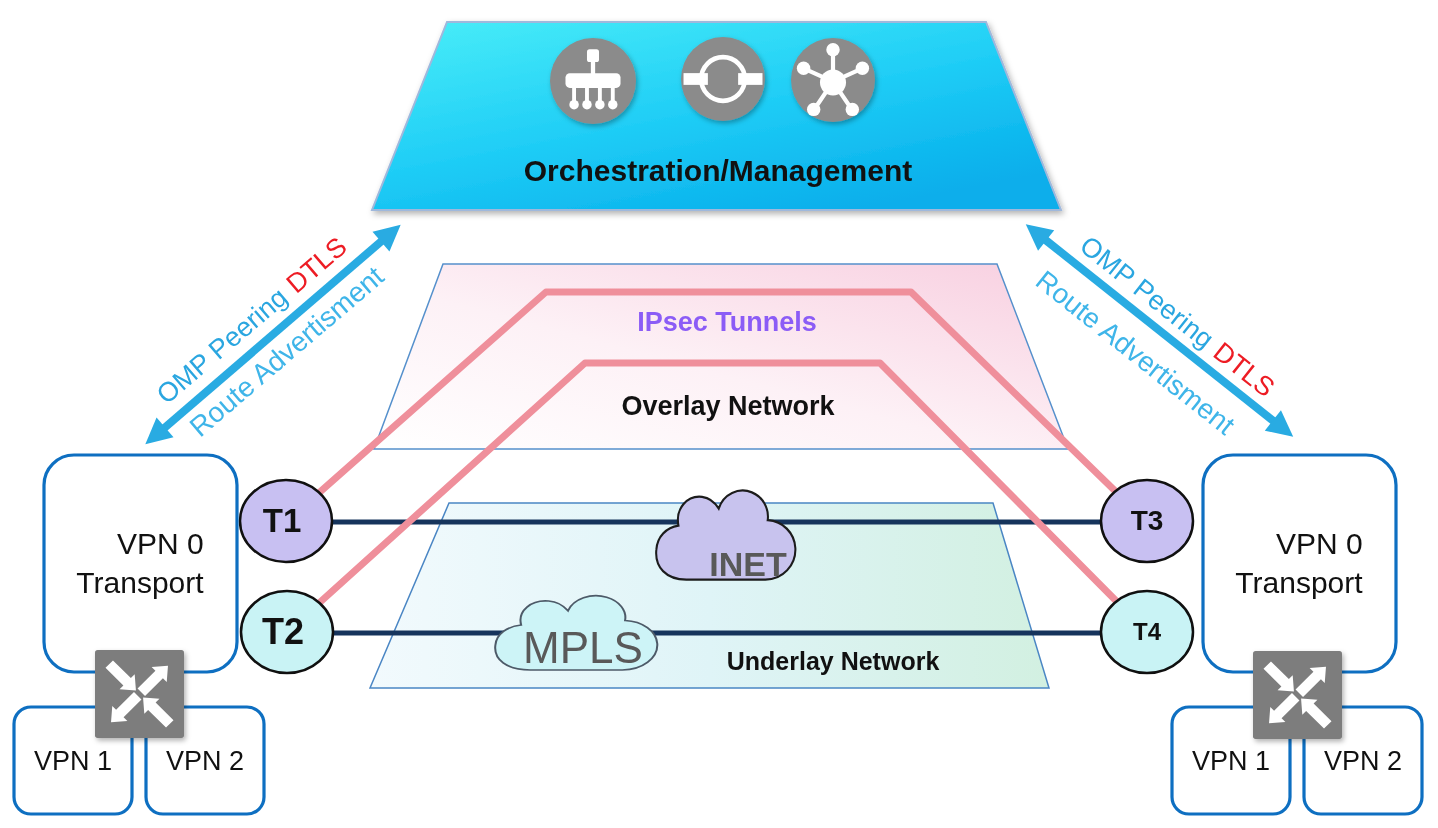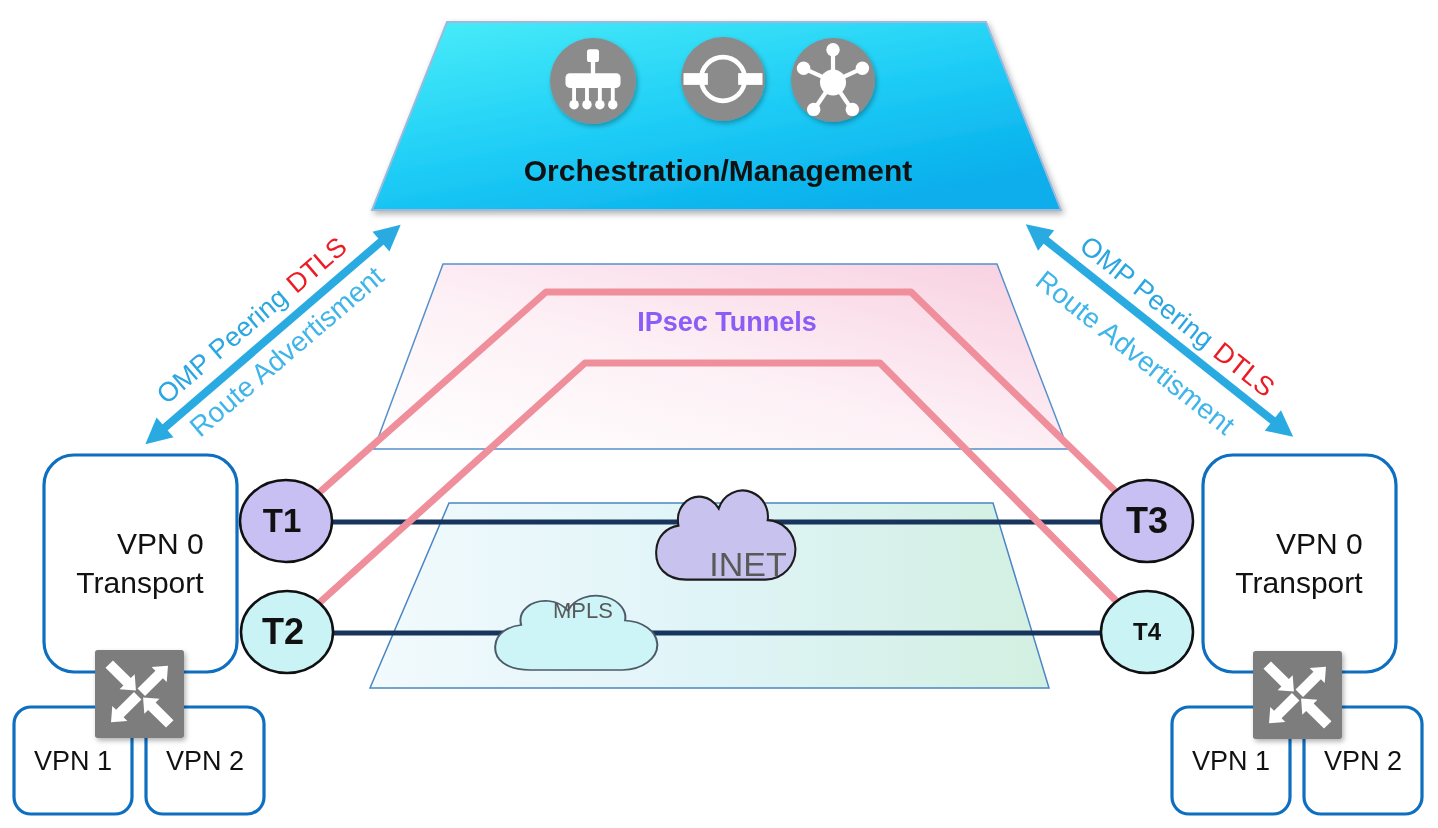--- a/index.html
+++ b/index.html
@@ -134,27 +134,29 @@
     <span class="omp">OMP Peering</span><span class="dtls">DTLS</span>
   </div>
   <div class="lbl rotL route" style="left:287px;top:352px;font-size:28px;">Route Advertisment</div>
 
   <div class="lbl rotR" style="left:1177px;top:317px;font-size:27px;">
     <span class="omp">OMP Peering</span><span class="dtls">DTLS</span>
   </div>
   <div class="lbl rotR route" style="left:1135px;top:353px;font-size:28px;">Route Advertisment</div>
 
   <div class="lbl b ipsec" style="left:727px;top:322px;font-size:27px;">IPsec Tunnels</div>
+  <div class="lbl b" style="left:728px;top:406px;font-size:27px;">Overlay Network</div>
+  <div class="lbl b" style="left:833px;top:661px;font-size:25px;">Underlay Network</div>
 
-  <div class="lbl cloudtxt" style="left:748px;top:564px;font-size:34px;">INET</div>
-  <div class="lbl cloudtxt" style="left:583px;top:611px;font-size:22px;">MPLS</div>
+  <div class="lbl cloudtxt" style="left:748px;top:564px;font-size:34px;font-weight:bold;">INET</div>
+  <div class="lbl cloudtxt" style="left:583px;top:648px;font-size:44px;">MPLS</div>
 
   <div class="lbl b" style="left:282px;top:521px;font-size:33px;">T1</div>
   <div class="lbl b" style="left:283px;top:632px;font-size:36px;">T2</div>
-  <div class="lbl b" style="left:1147px;top:521px;font-size:36px;">T3</div>
+  <div class="lbl b" style="left:1147px;top:521px;font-size:28px;">T3</div>
   <div class="lbl b" style="left:1147px;top:632px;font-size:24px;">T4</div>
 
   <div class="lbl center2" style="left:140px;top:563px;font-size:30px;line-height:39px;">
     <div>VPN 0</div>
     <div>Transport</div>
   </div>
   <div class="lbl center2" style="left:1299px;top:563px;font-size:30px;line-height:39px;">
     <div>VPN 0</div>
     <div>Transport</div>
   </div>

